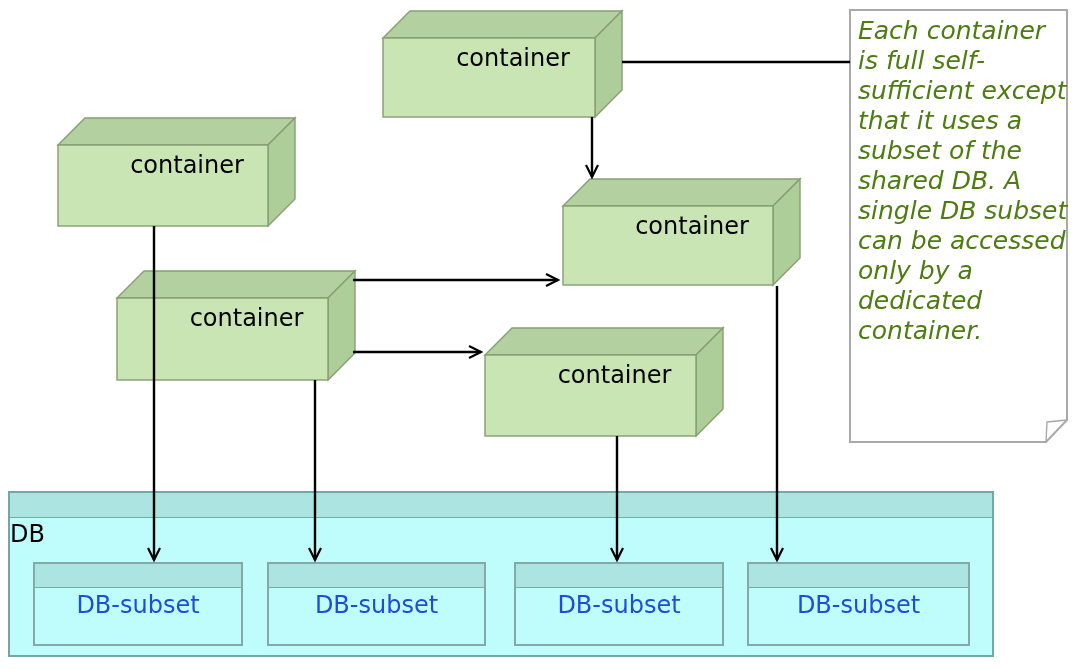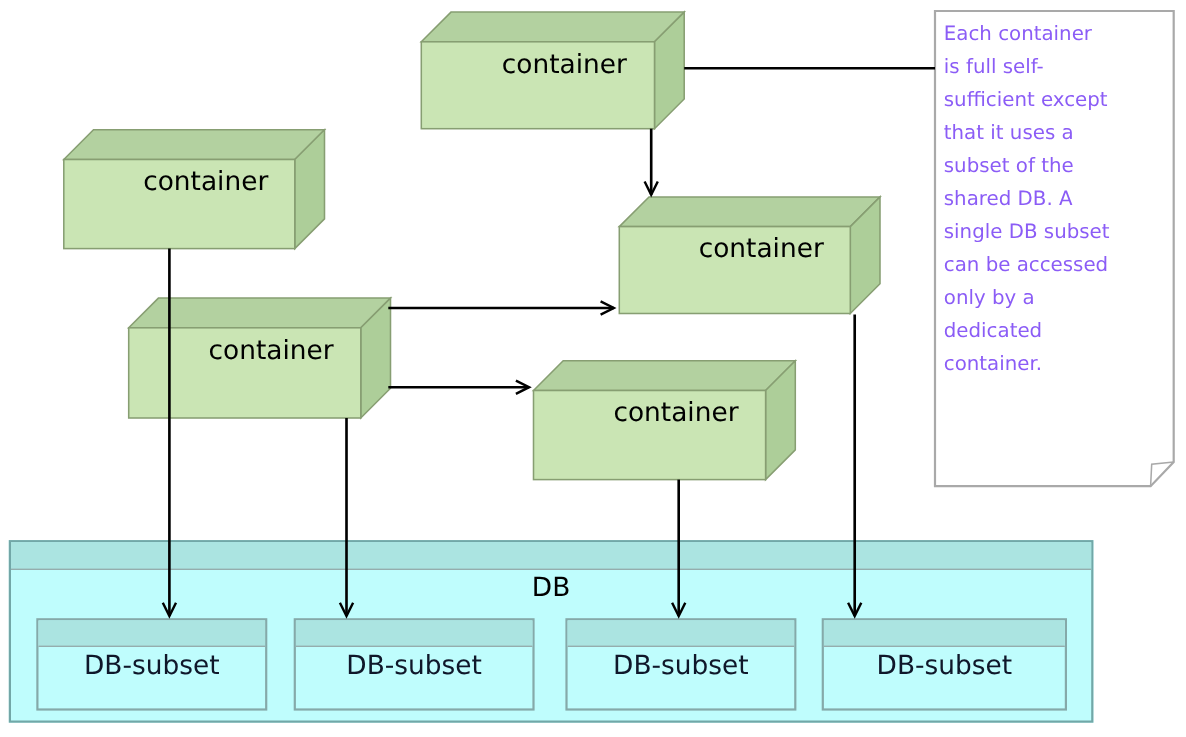--- a/index.html
+++ b/index.html
@@ -19,53 +19,54 @@
     border:2px solid var(--teal-border);
     box-sizing:border-box;
   }
   .db-band{
     position:absolute;left:0;top:0;right:0;height:24px;
     background:var(--cyan-band);
     border-bottom:1px solid var(--divider-gray);
   }
   .db-title{
     position:absolute;left:0;top:27px;width:100%;
-    text-align:center;font-size:24px;color:#000;
+    font-size:24px;color:#000;
   }
   .db-subset{
     position:absolute;top:562px;height:84px;
     background:var(--cyan-body);
     border:2px solid var(--subset-border);
     box-sizing:border-box;
   }
   .db-subset .band{
     position:absolute;left:0;top:0;right:0;height:23px;
     background:var(--cyan-band);
     border-bottom:1px solid var(--divider-gray);
   }
   .db-subset .sub-label{
     position:absolute;left:0;top:27px;width:100%;
-    text-align:center;font-size:24px;color:#0f172a;
+    text-align:center;font-size:24px;color:#1d4ed8;
   }
   #subset-1{left:33px;width:210px;}
   #subset-2{left:267px;width:219px;}
   #subset-3{left:514px;width:210px;}
   #subset-4{left:747px;width:223px;}
 
   
   .node-label{
     position:absolute;height:30px;line-height:30px;
     text-align:center;font-size:24px;color:#000;padding-left:24px;
   }
 
   
   .note-text{
     position:absolute;left:858px;top:16px;width:205px;
-    font-size:18px;line-height:30px;color:#8b5cf6;
+    font-size:25px;line-height:30px;color:#4d7c0f;
     white-space:pre;
+    font-style:italic;
   }
 
   
   .face-front{fill:var(--green-face);stroke:var(--green-border);stroke-width:1.4;}
   .face-top{fill:var(--green-top);stroke:var(--green-border);stroke-width:1.4;}
   .face-side{fill:var(--green-side);stroke:var(--green-border);stroke-width:1.4;}
   .flow-line{stroke:var(--line-color);stroke-width:2.4;fill:none;}
   .note-shape{fill:#ffffff;stroke:var(--note-border);stroke-width:2;}
   .note-fold{fill:none;stroke:var(--note-border);stroke-width:1.4;}
 </style>

